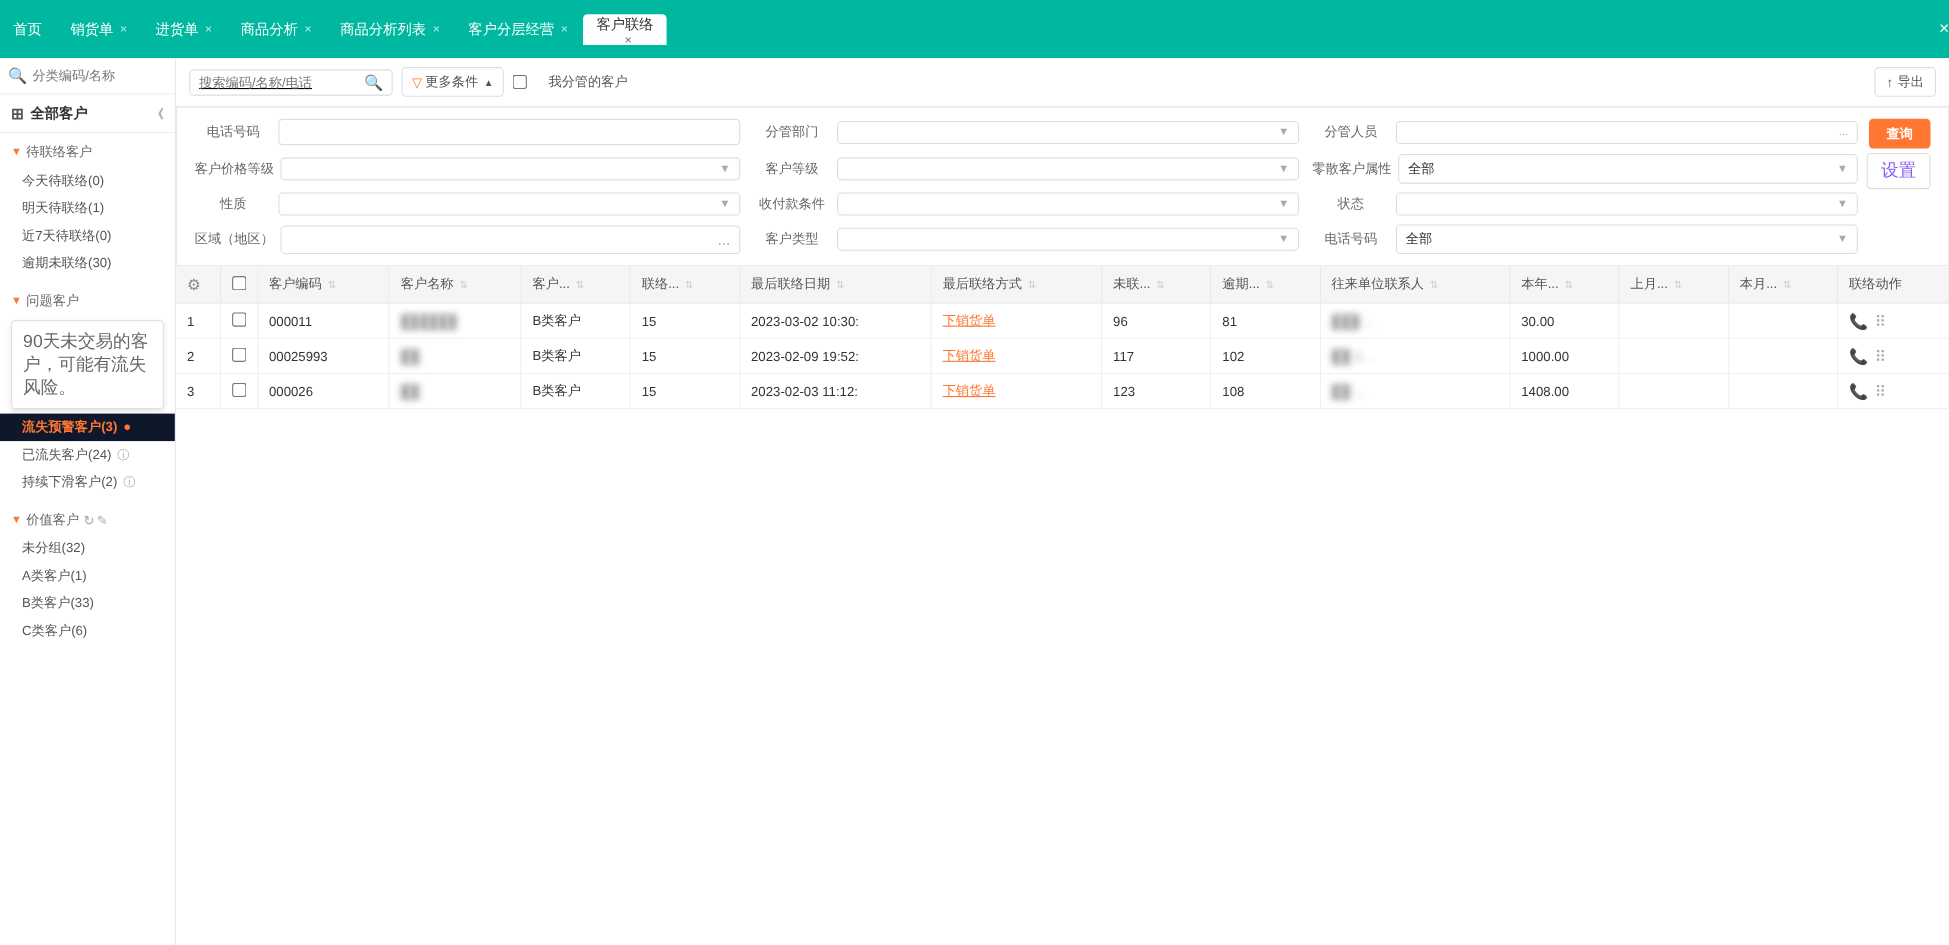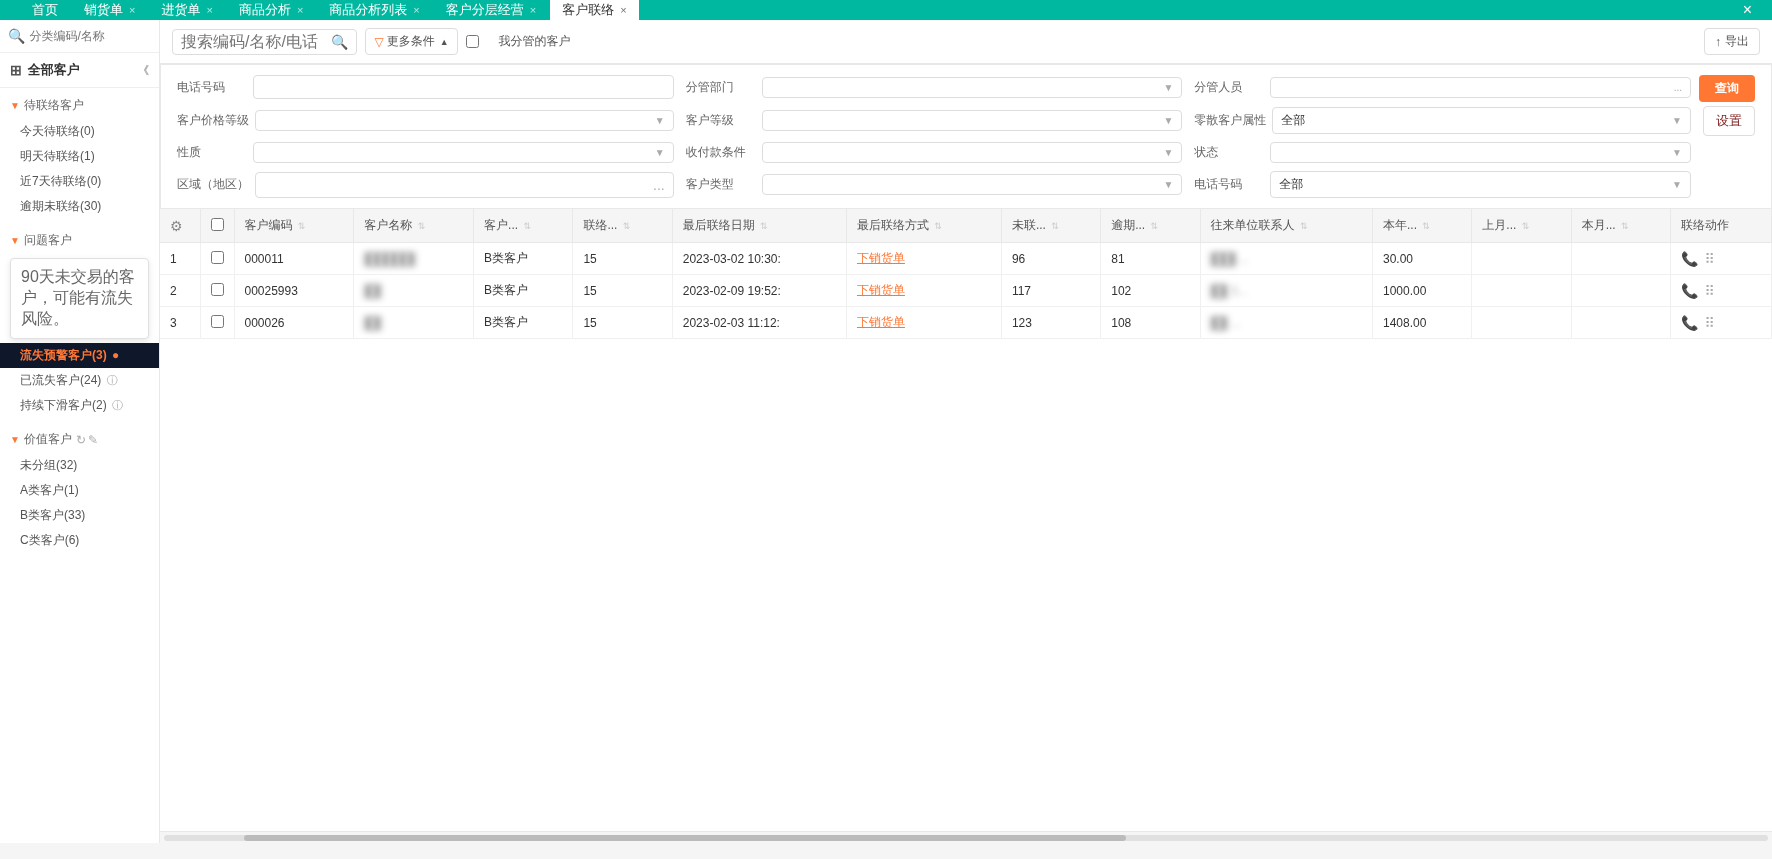--- a/index.html
+++ b/index.html
@@ -1,26 +1,26 @@
 <!DOCTYPE html>
 <html><head>
   <meta charset="utf-8">
   <style>
     * { box-sizing: border-box; margin: 0; padding: 0; }
     body { font-family: "Microsoft YaHei", Arial, sans-serif; font-size: 12px; background: #f5f5f5; color: #333; overflow: hidden; }
 
     
     .tab-bar {
-      display: flex; align-items: center; background: #00b8a0; height: 20px; padding: 0 20px;
+      display: flex; align-items: center; background: #00b8a0; height: 53px; padding: 0 0;
     }
     .tab-item {
       display: flex; align-items: center; padding: 0 12px; height: 28px; border-radius: 4px 4px 0 0;
       color: #fff; font-size: 13px; cursor: pointer; position: relative; margin-right: 2px;
     }
-    .tab-item.active { background: #fff; color: #333; }
+    .tab-item.active { background: #fff; color: #333; flex-direction: column; }
     .tab-item.home { background: transparent; }
     .tab-close { margin-left: 6px; font-size: 11px; opacity: 0.7; cursor: pointer; }
     .tab-bar-right { margin-left: auto; color: #fff; font-size: 16px; cursor: pointer; }
 
     
     .main-layout { display: flex; height: calc(100vh - 36px); }
 
     
     .sidebar {
       width: 160px; background: #fff; border-right: 1px solid #e8e8e8;
@@ -62,21 +62,21 @@
 
     
     .toolbar {
       background: #fff; padding: 8px 12px; display: flex; align-items: center;
       border-bottom: 1px solid #e8e8e8; gap: 8px;
     }
     .search-box {
       display: flex; align-items: center; border: 1px solid #ddd; border-radius: 4px;
       padding: 3px 8px; background: #fff;
     }
-    .search-box input { border: none; outline: none; font-size: 16px; width: 160px; }
+    .search-box input { border: none; outline: none; font-size: 12px; width: 160px; text-decoration: underline; }
     .search-icon-btn { color: #ff7733; cursor: pointer; font-size: 14px; }
     .filter-btn {
       display: flex; align-items: center; gap: 3px; padding: 4px 8px;
       border: 1px solid #ddd; border-radius: 4px; cursor: pointer; color: #555; font-size: 12px;
     }
     .filter-btn .filter-icon { color: #ff7733; }
     .checkbox-label { display: flex; align-items: center; gap: 20px; font-size: 12px; color: #555; cursor: pointer; }
     .export-btn {
       margin-left: auto; display: flex; align-items: center; gap: 4px;
       padding: 4px 10px; border: 1px solid #ddd; border-radius: 4px; cursor: pointer;
@@ -87,40 +87,40 @@
     .filter-panel {
       background: #fff; border: 1px solid #e8e8e8; margin: 0; padding: 10px 16px;
       border-bottom: 1px solid #e8e8e8;
     }
     .filter-row {
       display: flex; align-items: center; margin-bottom: 8px; gap: 12px;
     }
     .filter-field {
       display: flex; align-items: center; flex: 1; gap: 6px;
     }
-    .filter-label { font-size: 12px; color: #666; white-space: nowrap; min-width: 70px; text-align: left; }
+    .filter-label { font-size: 12px; color: #666; white-space: nowrap; min-width: 70px; text-align: center; }
     .filter-input {
       flex: 1; border: 1px solid #ddd; border-radius: 4px; padding: 4px 8px;
       font-size: 12px; outline: none;
     }
     .filter-select {
       flex: 1; display: flex; align-items: center; border: 1px solid #ddd;
       border-radius: 4px; padding: 4px 8px; font-size: 12px; cursor: pointer;
       background: #fff; justify-content: space-between;
     }
     .filter-select .chevron { color: #aaa; font-size: 10px; }
     .filter-dots { color: #aaa; cursor: pointer; font-size: 14px; }
 
     .query-btn {
       background: #ff7733; color: #fff; border: none; border-radius: 4px;
       padding: 5px 16px; font-size: 12px; cursor: pointer; font-weight: bold;
     }
     .settings-btn {
-      background: #fff; color: #7f1d1d; border: 1px solid #ddd; border-radius: 4px;
-      padding: 5px 12px; font-size: 13px; cursor: pointer;
+      background: #fff; color: #8b5cf6; border: 1px solid #ddd; border-radius: 4px;
+      padding: 5px 12px; font-size: 16px; cursor: pointer;
     }
     .action-btns { display: flex; flex-direction: column; gap: 4px; align-items: flex-end; }
 
     
     .table-area { flex: 1; overflow: auto; background: #fff; margin: 0; }
     table { width: 100%; border-collapse: collapse; font-size: 12px; }
     thead tr { background: #f5f5f5; }
     th {
       padding: 8px 10px; text-align: left; border-bottom: 1px solid #e8e8e8;
       border-right: 1px solid #e8e8e8; white-space: nowrap; color: #555; font-weight: normal;

